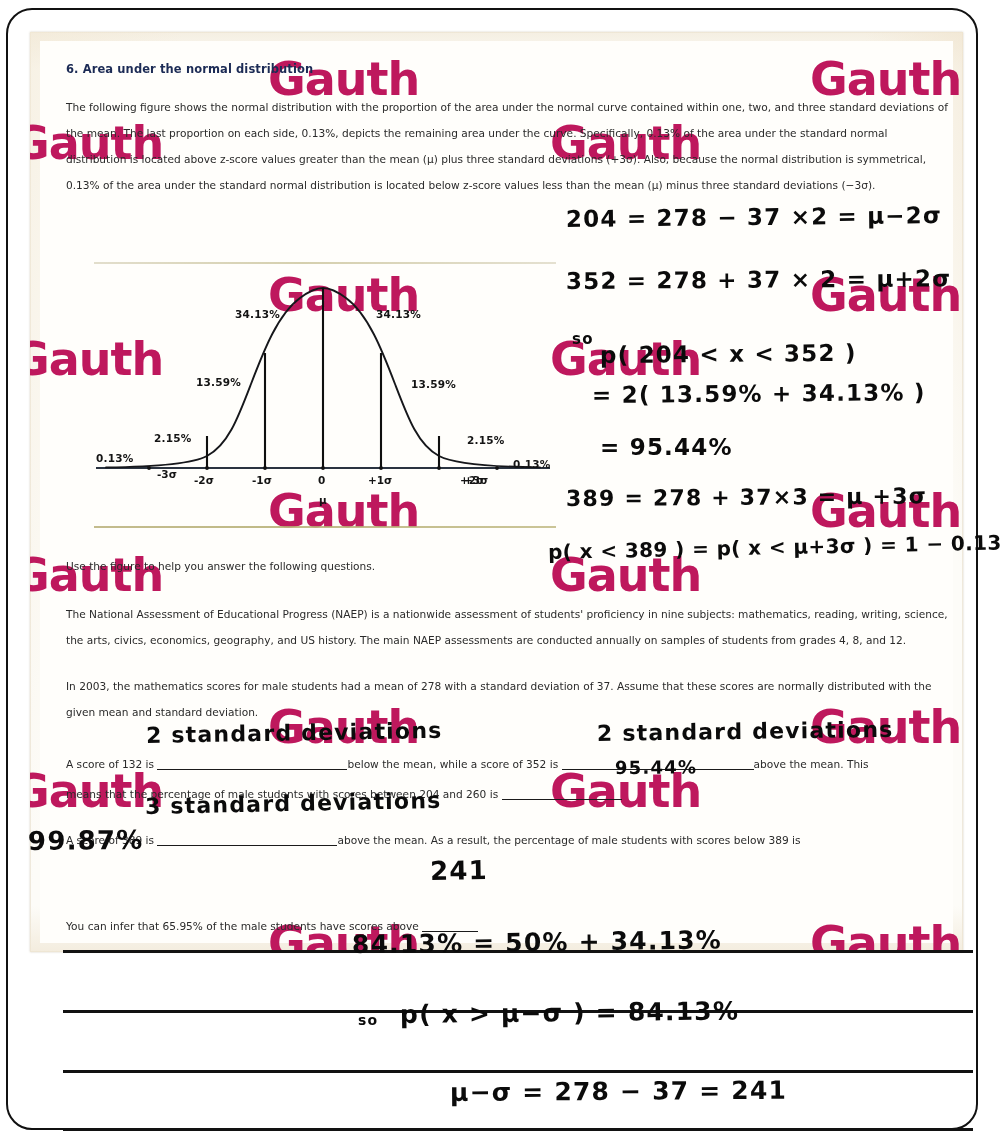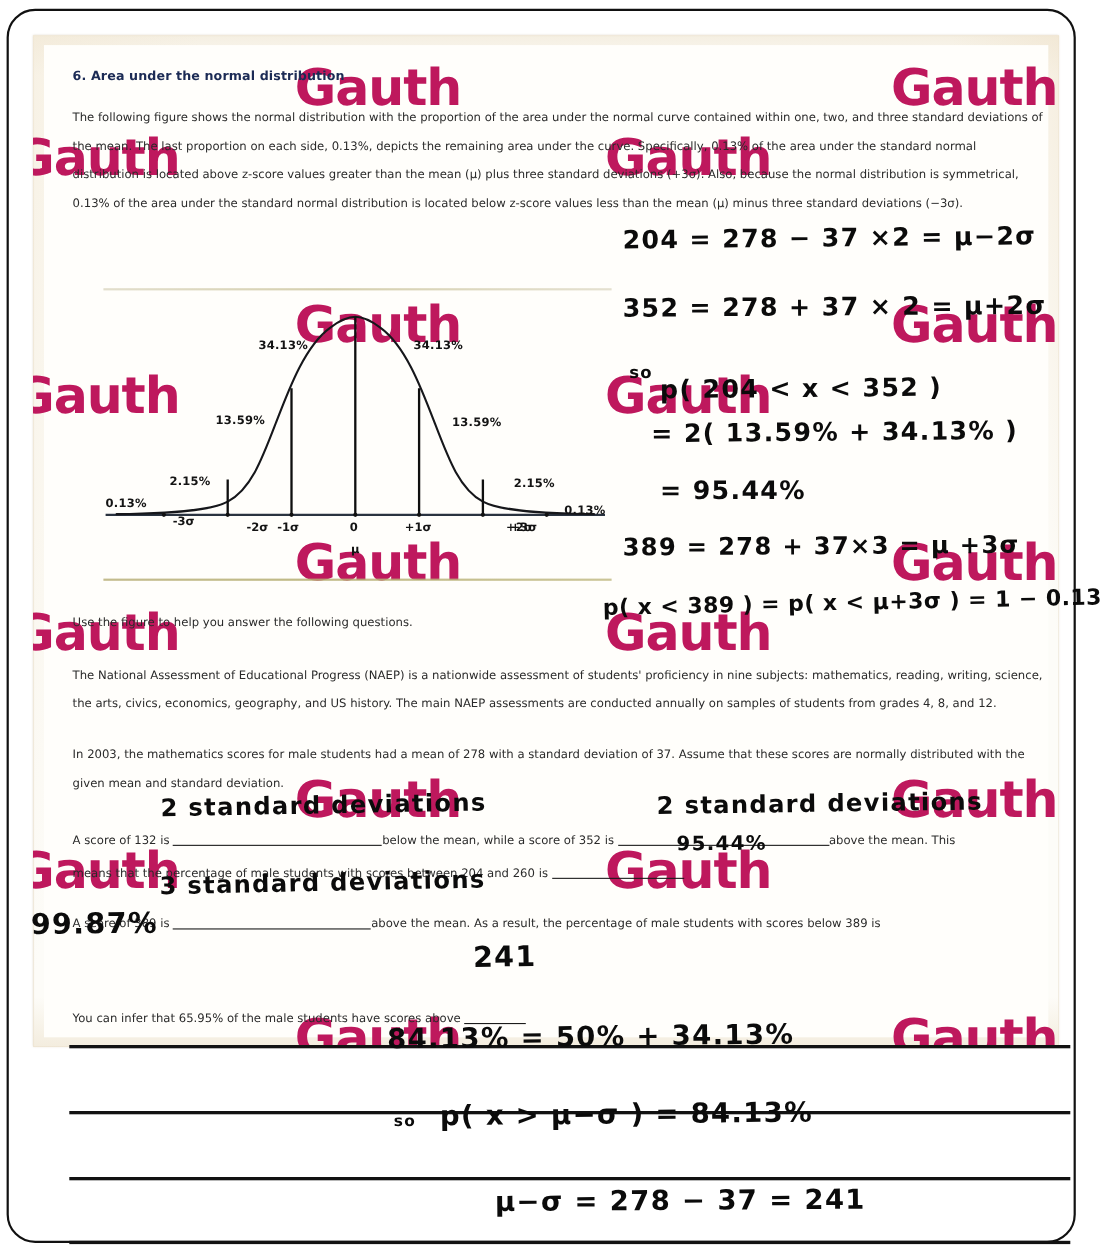--- a/index.html
+++ b/index.html
@@ -133,21 +133,21 @@
         <div class="lbl" style="left:288px;top:40px;">34.13%</div>
         <div class="lbl" style="left:108px;top:108px;">13.59%</div>
         <div class="lbl" style="left:323px;top:110px;">13.59%</div>
         <div class="lbl" style="left:66px;top:164px;">2.15%</div>
         <div class="lbl" style="left:379px;top:166px;">2.15%</div>
         <div class="lbl" style="left:8px;top:184px;">0.13%</div>
         <div class="lbl" style="left:425px;top:190px;">0.13%</div>
 
         
         <div class="axlbl" style="left:48px;top:200px;margin-left:21px;">-3σ</div>
-        <div class="axlbl" style="left:106px;top:206px;margin-left:30px;">-2σ</div>
+        <div class="axlbl" style="left:106px;top:206px;">-2σ</div>
         <div class="axlbl" style="left:164px;top:206px;">-1σ</div>
         <div class="axlbl" style="left:230px;top:206px;">0</div>
         <div class="axlbl" style="left:280px;top:206px;">+1σ</div>
         <div class="axlbl" style="left:338px;top:206px;margin-left:34px;">+2σ</div>
         <div class="axlbl" style="left:376px;top:206px;">+3σ</div>
         <div class="axlbl" style="left:231px;top:226px;">μ</div>
       </div>
     </div>
 
     <div style="position:absolute;left:36px;top:522px;width:884px;z-index:3;">

